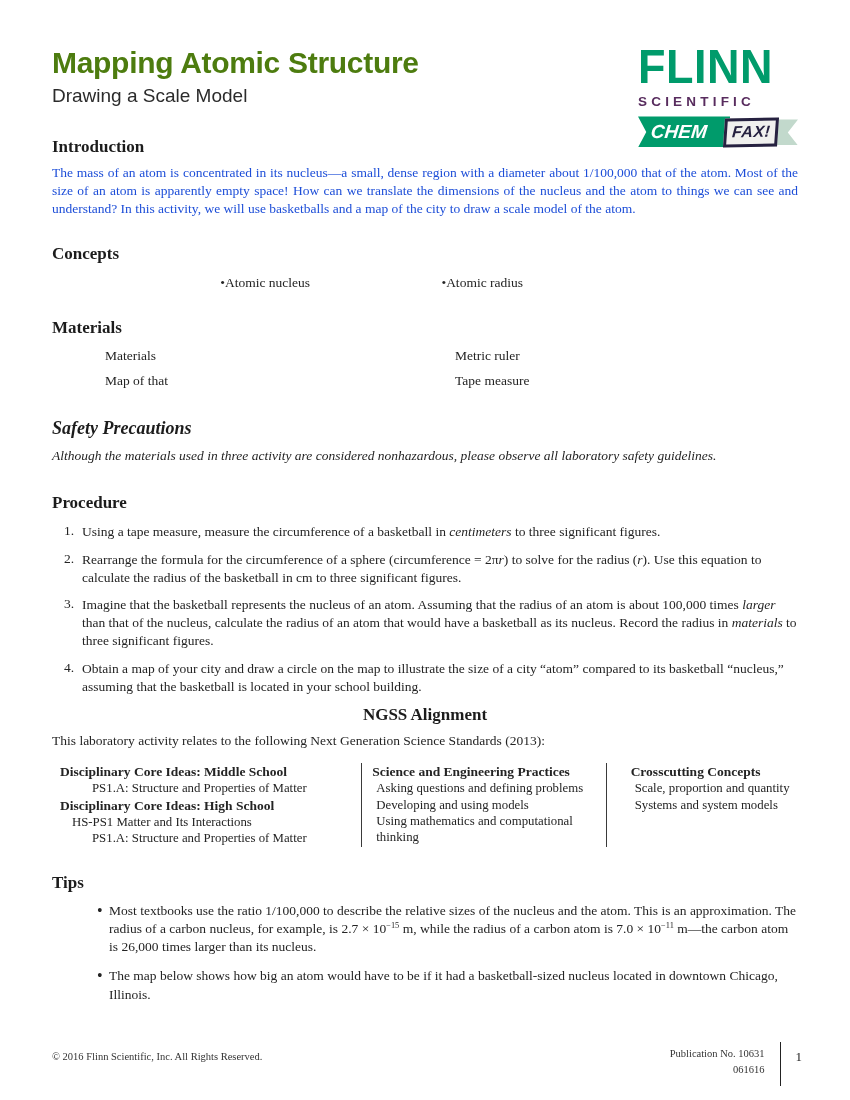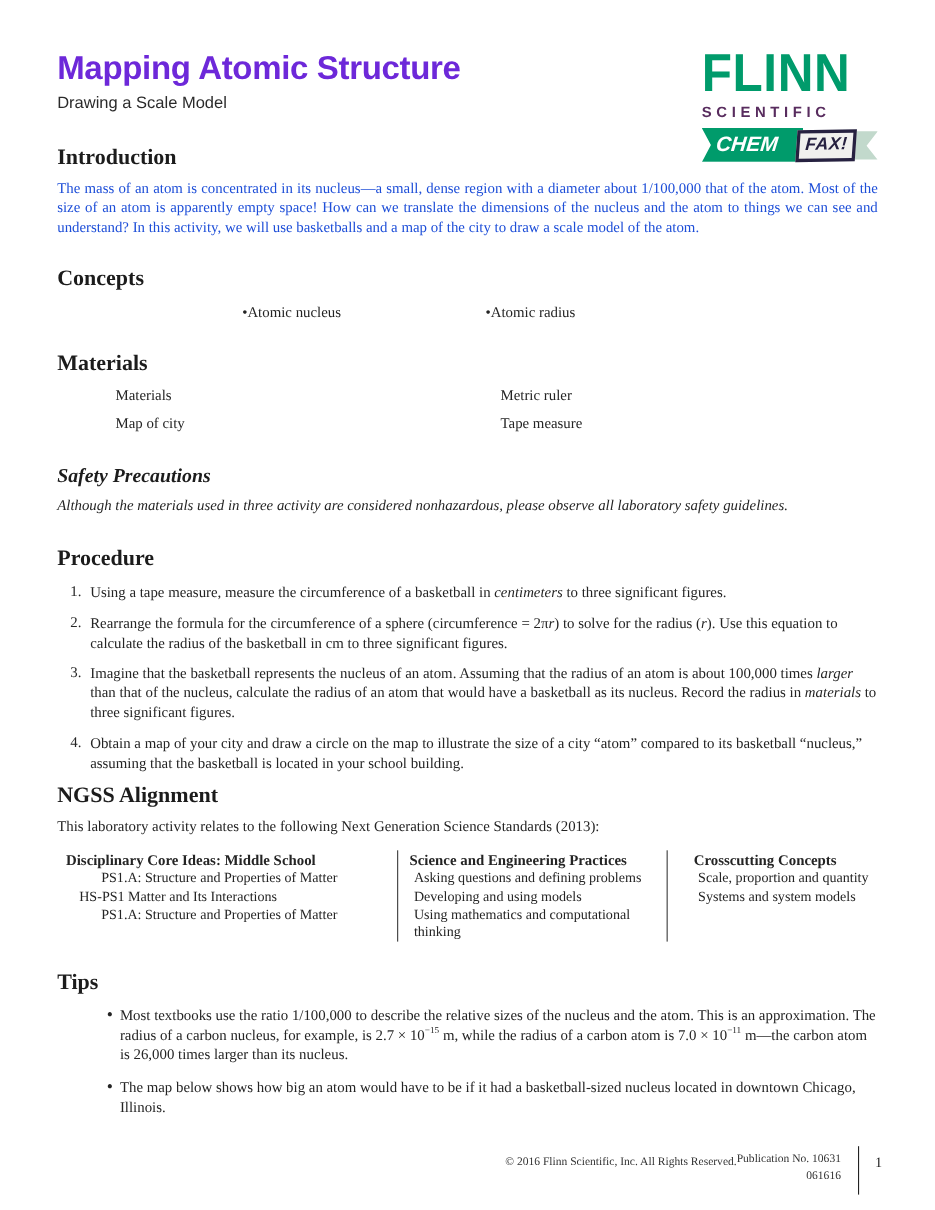--- a/index.html
+++ b/index.html
@@ -1,35 +1,35 @@
 <!DOCTYPE html>
 <html><head>
 <meta charset="utf-8">
 <style>
   html,body{margin:0;padding:0;background:#ffffff;}
   body{width:850px;height:1100px;font-family:"Liberation Serif","DejaVu Serif",serif;color:#242424;-webkit-font-smoothing:antialiased;}
   .page{position:relative;width:850px;height:1100px;overflow:hidden;background:#fff;}
   .content{padding:0 52px;}
 
   
-  .doc-title{font-family:"Liberation Sans","DejaVu Sans",sans-serif;font-weight:600;font-size:30px;letter-spacing:-0.3px;color:#6d28d9;margin:46px 0 0 0;line-height:1.12;}
-  .doc-subtitle{font-family:"Liberation Sans","DejaVu Sans",sans-serif;font-size:15px;color:#2b2b2b;margin-top:5px;}
+  .doc-title{font-family:"Liberation Sans","DejaVu Sans",sans-serif;font-weight:600;font-size:30px;letter-spacing:-0.3px;color:#4d7c0f;margin:46px 0 0 0;line-height:1.12;}
+  .doc-subtitle{font-family:"Liberation Sans","DejaVu Sans",sans-serif;font-size:19px;color:#2b2b2b;margin-top:5px;}
 
   .logo{position:absolute;top:44px;right:50px;width:162px;}
   .logo-flinn{font-family:"Liberation Sans","DejaVu Sans",sans-serif;font-weight:bold;font-size:45px;line-height:0.92;color:#009b6b;letter-spacing:0.5px;transform:scaleY(1.08);transform-origin:top left;}
   .logo-sci{font-family:"Liberation Sans","DejaVu Sans",sans-serif;font-weight:bold;font-size:13.5px;color:#582c5e;letter-spacing:4.2px;margin-top:9px;}
   .ribbon{position:relative;margin-top:7px;width:162px;height:32px;}
   .ribbon-tail{position:absolute;left:58px;top:3px;width:102px;height:26px;background:#c2d9cc;clip-path:polygon(0 0,100% 0,90% 50%,100% 100%,0 100%);}
   .ribbon-chem{position:absolute;left:0;top:0;width:92px;height:31px;background:#009b6b;clip-path:polygon(0 0,100% 0,100% 100%,0 100%,9% 50%);display:flex;align-items:center;}
   .ribbon-chem span{font-family:"Liberation Sans","DejaVu Sans",sans-serif;font-style:italic;font-weight:bold;font-size:19px;color:#ffffff;padding-left:13px;transform:skewX(-6deg);}
   .fax-box{position:absolute;left:86px;top:2px;height:20px;padding:1px 5px 2px 5px;background:#f0f0ee;border:3px solid #262140;display:flex;align-items:center;transform:skewX(-5deg) rotate(-1deg);}
   .fax-box span{font-family:"Liberation Sans","DejaVu Sans",sans-serif;font-style:italic;font-weight:bold;font-size:16px;color:#262140;letter-spacing:0.5px;}
 
   
-  .h2{font-size:20px;font-weight:bold;color:#1c1c1c;margin:0;}
+  .h2{font-size:17px;font-weight:bold;color:#1c1c1c;margin:0;}
   .h2.italic{font-style:italic;font-size:18px;}
 
   p{margin:0;}
   .body-text{font-size:13.5px;line-height:1.33;color:#1d4ed8;text-align:justify;}
 
   .sec-intro .h2{margin-top:30px;}
   .sec-intro p{margin-top:7px;}
 
   .sec-concepts .h2{margin-top:27px;}
   .concept-row{margin-top:11px;padding-left:45px;display:flex;}
@@ -43,41 +43,41 @@
 
   .sec-safety .h2{margin-top:29px;}
   .sec-safety p{margin-top:9px;font-style:italic;font-size:13.5px;}
 
   .sec-procedure .h2{margin-top:29px;}
   .steps{margin-top:10px;}
   .step{display:flex;margin-bottom:9.5px;}
   .step-num{width:22px;text-align:right;font-size:13.5px;flex:none;}
   .step-text{margin-left:8px;font-size:13.5px;line-height:1.33;}
 
-  .sec-ngss .h2{}
+  .sec-ngss .h2{text-align:center;}
   .sec-ngss .ngss-intro{margin-top:8px;font-size:13.5px;}
   .ngss-cols{margin-top:14px;display:flex;margin-left:8px;}
   .ngss-col{font-size:12.8px;line-height:1.28;}
   .ngss-col-1{width:306px;}
   .ngss-col-2{width:237px;border-left:1.5px solid #3a3a3a;padding-left:10px;}
   .ngss-col-3{width:170px;border-left:1.5px solid #3a3a3a;padding-left:24px;}
   .ngss-title{font-weight:bold;font-size:13.5px;}
   .ind1{padding-left:12px;}
   .ind2{padding-left:32px;}
   .ngss-line{padding-left:4px;}
 
   .sec-tips .h2{margin-top:26px;}
   .tips{margin-top:9px;padding-left:45px;}
   .tip{display:flex;margin-bottom:11px;}
   .tip .bullet{flex:none;}
   .tip-text{font-size:13.5px;line-height:1.35;}
   sup{font-size:0.62em;line-height:0;}
 
   
-  .footer{position:absolute;left:52px;right:48px;top:1042px;display:flex;justify-content:flex-end;align-items:flex-start;}
+  .footer{position:absolute;left:52px;right:48px;top:1042px;display:flex;justify-content:space-between;align-items:flex-start;}
   .copyright{font-size:10.5px;color:#333;padding-top:9px;}
   .footer-right{display:flex;align-items:flex-start;}
   .pub{font-size:10.5px;color:#333;text-align:right;line-height:1.55;padding-top:4px;}
   .footer-vline{border-left:1.8px solid #222;height:44px;margin:0 15px 0 15px;}
   .pagenum{font-size:13px;color:#222;padding-top:7px;}
 </style>
 </head>
 <body>
 
 <div class="page">
@@ -117,21 +117,21 @@
     </div>
 
     <div class="sec-materials">
       <h2 class="h2">Materials</h2>
       <div class="materials">
         <div class="mat-row">
           <div class="mat-left">Materials</div>
           <div>Metric ruler</div>
         </div>
         <div class="mat-row">
-          <div class="mat-left">Map of city</div>
+          <div class="mat-left">Map of that</div>
           <div>Tape measure</div>
         </div>
       </div>
     </div>
 
     <div class="sec-safety">
       <h2 class="h2 italic">Safety Precautions</h2>
       <p>Although the materials used in three activity are considered nonhazardous, please observe all laboratory safety guidelines.</p>
     </div>
 
@@ -157,20 +157,21 @@
       </div>
     </div>
 
     <div class="sec-ngss">
       <h2 class="h2">NGSS Alignment</h2>
       <p class="ngss-intro">This laboratory activity relates to the following Next Generation Science Standards (2013):</p>
       <div class="ngss-cols">
         <div class="ngss-col ngss-col-1">
           <div class="ngss-title">Disciplinary Core Ideas: Middle School</div>
           <div class="ind2">PS1.A: Structure and Properties of Matter</div>
+          <div class="ngss-title">Disciplinary Core Ideas: High School</div>
           <div class="ind1">HS-PS1 Matter and Its Interactions</div>
           <div class="ind2">PS1.A: Structure and Properties of Matter</div>
         </div>
         <div class="ngss-col ngss-col-2">
           <div class="ngss-title">Science and Engineering Practices</div>
           <div class="ngss-line">Asking questions and defining problems</div>
           <div class="ngss-line">Developing and using models</div>
           <div class="ngss-line">Using mathematics and computational thinking</div>
         </div>
         <div class="ngss-col ngss-col-3">

